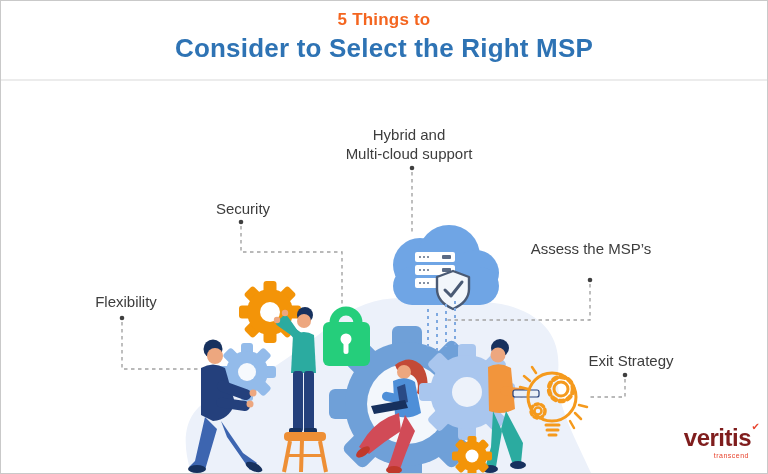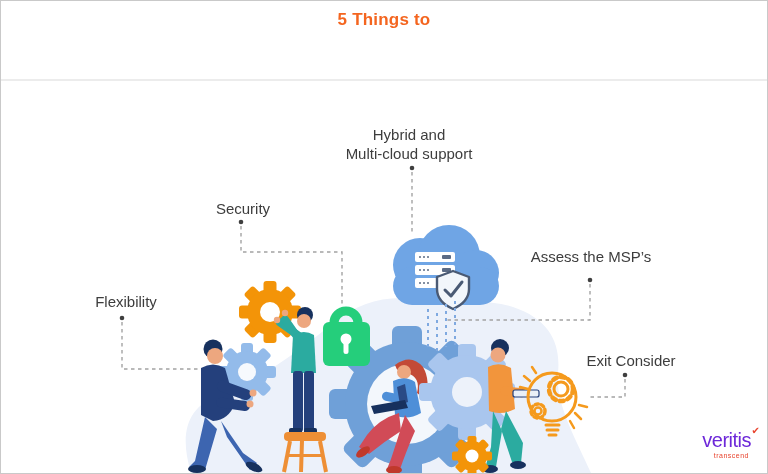--- a/index.html
+++ b/index.html
@@ -12,28 +12,28 @@
   .header{position:absolute;left:0;top:0;width:100%;height:78px;text-align:center;}
   .eyebrow{margin-top:9px;font-size:17px;font-weight:bold;color:#F4651F;letter-spacing:.2px;}
   .title{margin-top:3px;font-size:26px;font-weight:bold;color:#2E73B4;letter-spacing:.2px;}
   .header-divider{position:absolute;left:0;top:78px;width:100%;height:2px;background:#ececec;}
   
   .callout{position:absolute;color:#3D3D3D;font-size:15px;font-weight:500;
            line-height:19px;text-align:center;}
   .co-hybrid{left:318px;top:124px;width:180px;}
   .co-security{left:182px;top:198px;width:120px;}
   .co-flex{left:65px;top:291px;width:120px;text-align:center;}
-  .co-assess{left:500px;top:246px;width:180px;}
+  .co-assess{left:500px;top:238px;width:180px;}
   .co-exit{left:560px;top:350px;width:140px;}
   
   .art{position:absolute;left:0;top:0;width:766px;height:472px;}
   
   .logo{position:absolute;right:16px;bottom:14px;text-align:right;line-height:1;}
   .logo-row{position:relative;display:inline-block;}
-  .logo-text{font-size:20px;font-weight:normal;color:#6d28d9;letter-spacing:-.5px;}
+  .logo-text{font-size:24px;font-weight:bold;color:#7f1d1d;letter-spacing:-.5px;}
   .logo-mark{position:absolute;right:-9px;top:-4px;font-size:10px;color:#E8432D;}
   .logo-tagline{font-size:7px;color:#E8432D;margin-top:2px;padding-right:2px;letter-spacing:.5px;}
 </style>
 </head>
 <body>
 
 <div class="page">
 
   <svg class="art" viewBox="0 0 766 472" aria-hidden="true">
 
@@ -225,33 +225,34 @@
         <rect x="-4.5" y="-20" width="9" height="40" rx="2" transform="rotate(90)"></rect>
         <rect x="-4.5" y="-20" width="9" height="40" rx="2" transform="rotate(135)"></rect>
         <circle r="15"></circle>
       </g>
       <circle r="6.5" fill="#fff"></circle>
     </g>
   </svg>
 
   <div class="header">
     <div class="eyebrow">5 Things to</div>
+    <div class="title">Consider to Select the Right MSP</div>
   </div>
   <div class="header-divider"></div>
 
   <div class="callout co-hybrid">
     <div>Hybrid and</div>
     <div>Multi-cloud support</div>
   </div>
   <div class="callout co-security">Security</div>
   <div class="callout co-flex">Flexibility</div>
   <div class="callout co-assess">
     <div>Assess the MSP’s</div>
   </div>
-  <div class="callout co-exit">Exit Consider</div>
+  <div class="callout co-exit">Exit Strategy</div>
 
   <div class="logo">
     <div class="logo-row">
       <span class="logo-text">veritis</span>
       <span class="logo-mark">✔</span>
     </div>
     <div class="logo-tagline">transcend</div>
   </div>
 
 </div>

